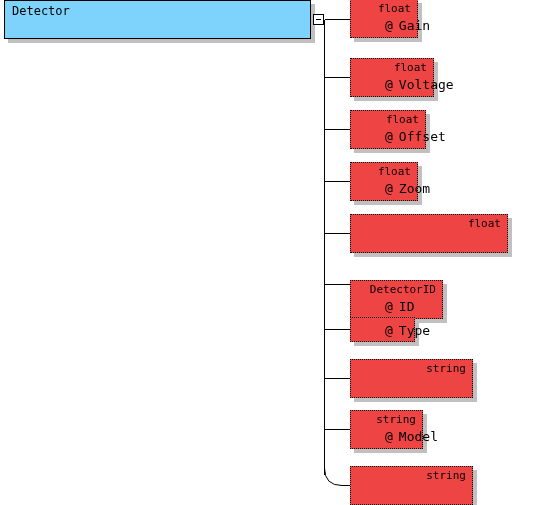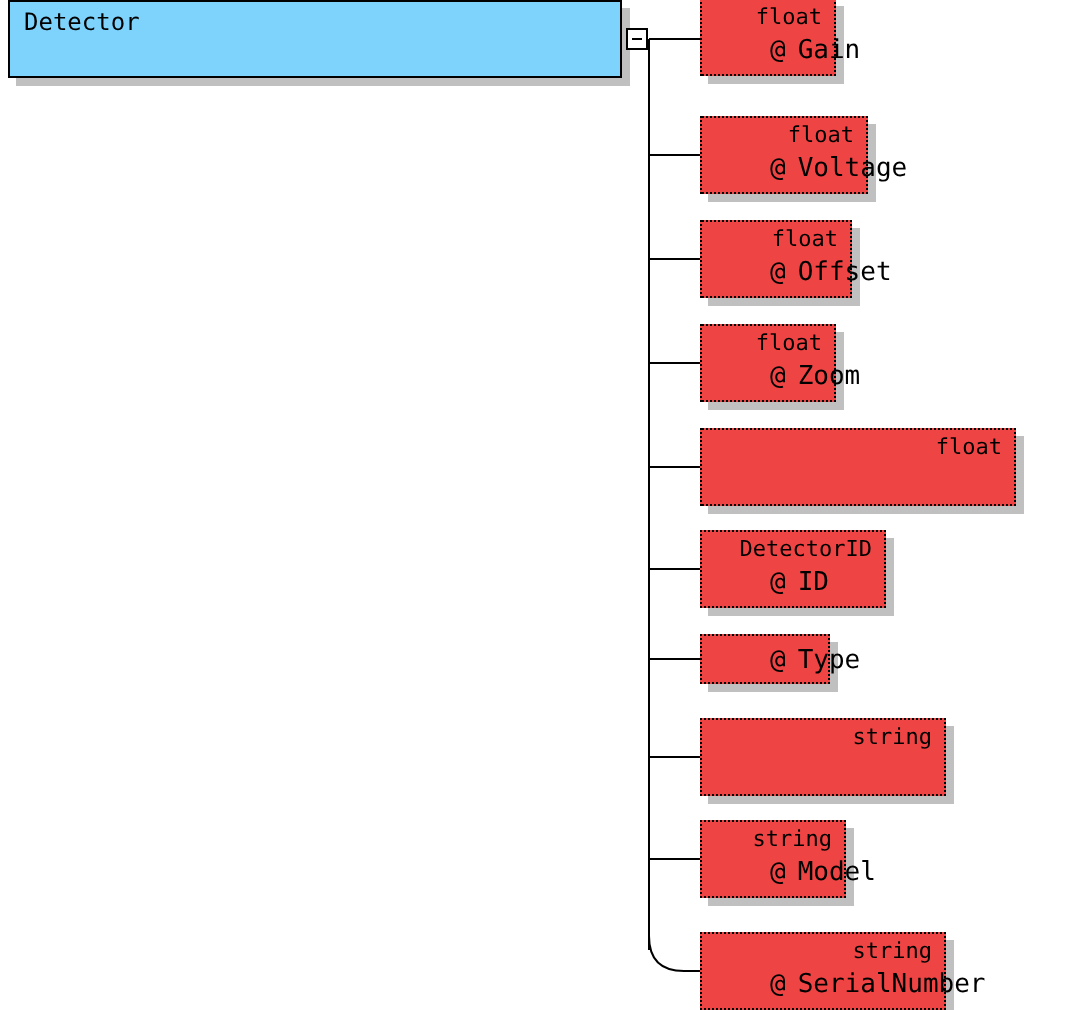--- a/index.html
+++ b/index.html
@@ -168,21 +168,21 @@
   <div class="attr-type">float</div>
   <div class="attr-name">
     <span class="at">@</span><span>Zoom</span>
   </div>
 </div>
 
 <div class="attr-box" style="left:350px; top:214px; width:158px; height:39px;">
   <div class="attr-type">float</div>
 </div>
 
-<div class="attr-box" style="left:350px; top:265px; width:93px; height:39px;text-align:right;">
+<div class="attr-box" style="left:350px; top:280px; width:93px; height:39px;text-align:right;">
   <div class="attr-type">DetectorID</div>
   <div class="attr-name">
     <span class="at">@</span><span>ID</span>
   </div>
 </div>
 
 <div class="attr-box no-type" style="left:350px; top:317px; width:65px; height:25px;">
   <div class="attr-name">
     <span class="at">@</span><span>Type</span>
   </div>
@@ -194,16 +194,13 @@
 
 <div class="attr-box" style="left:350px; top:410px; width:73px; height:39px;">
   <div class="attr-type">string</div>
   <div class="attr-name">
     <span class="at">@</span><span>Model</span>
   </div>
 </div>
 
 <div class="attr-box" style="left:350px; top:466px; width:123px; height:39px;">
   <div class="attr-type">string</div>
-  <div class="attr-name">
-    <span class="at">@</span><span>SerialNumber</span>
-  </div>
 </div>
 
 </body></html>

